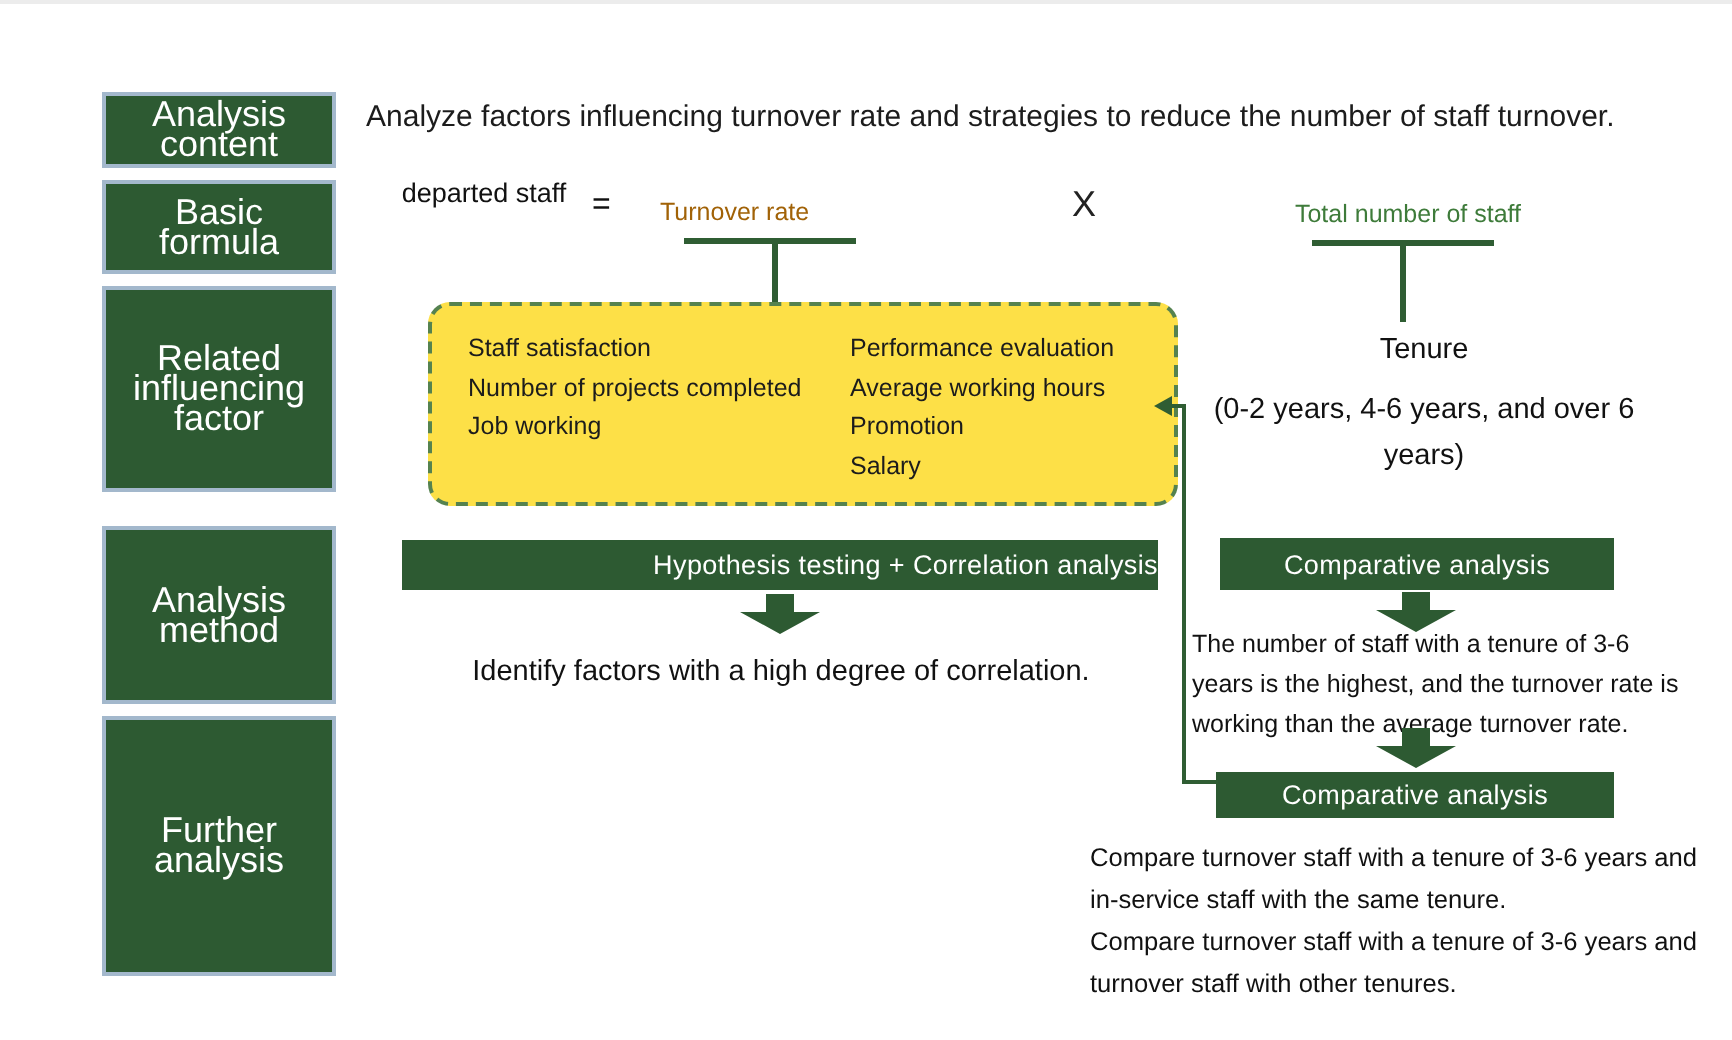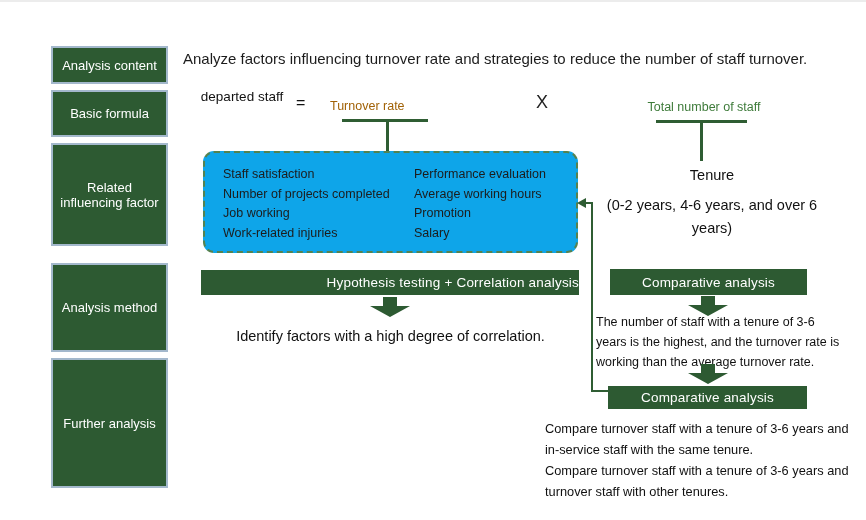--- a/index.html
+++ b/index.html
@@ -6,21 +6,21 @@
   .page{
     position:relative;width:866px;height:520px;background:#ffffff;overflow:hidden;
     font-family:"Liberation Sans","DejaVu Sans",sans-serif;color:#1f1f1f;
   }
   .top-rule{position:absolute;left:0;top:0;width:866px;height:2px;background:#ececec;}
 
   
   .side-box{
     position:absolute;left:51px;width:117px;background:#2d5a32;border:2px solid #a3b8cc;
     color:#fff;display:flex;align-items:center;justify-content:center;text-align:center;
-    font-size:13px;line-height:15px;box-sizing:border-box;padding:0 6px;
+    font-size:18px;line-height:15px;box-sizing:border-box;padding:0 6px;
   }
   .sb1{top:46px;height:38px;}
   .sb2{top:90px;height:47px;}
   .sb3{top:143px;height:103px;}
   .sb4{top:263px;height:89px;}
   .sb5{top:358px;height:130px;}
 
   .title{position:absolute;left:183px;top:50px;width:680px;font-size:15px;color:#1c1c1c;}
 
   
@@ -32,22 +32,22 @@
 
   .hline{position:absolute;background:#2f5d33;height:3px;}
   .vline{position:absolute;background:#2f5d33;width:3px;}
   .rate-underline{left:342px;top:119px;width:86px;}
   .rate-tick{left:386px;top:119px;height:34px;}
   .total-underline{left:656px;top:120px;width:91px;}
   .total-tick{left:700px;top:120px;height:41px;}
 
   
   .factors-panel{
-    position:absolute;left:203px;top:151px;width:375px;height:102px;box-sizing:border-box;
-    background:#0ea5e9;border:2px dashed #55824f;border-radius:11px;
+    position:absolute;left:214px;top:151px;width:375px;height:102px;box-sizing:border-box;
+    background:#fde047;border:2px dashed #55824f;border-radius:11px;
     display:flex;padding:12px 0 0 18px;
   }
   .factors-col{font-size:12.5px;line-height:19.5px;color:#1c1c1c;}
   .factors-col.c1{width:191px;}
   .factors-col.c2{width:160px;}
 
   
   .tenure-title{position:absolute;left:597px;top:167px;width:230px;text-align:center;font-size:14.5px;color:#111;}
   .tenure-detail{position:absolute;left:587px;top:194px;width:250px;text-align:center;font-size:14.5px;line-height:23px;color:#111;}
 
@@ -115,21 +115,20 @@
   <div class="hline rate-underline"></div>
   <div class="vline rate-tick"></div>
   <div class="hline total-underline"></div>
   <div class="vline total-tick"></div>
 
   <div class="factors-panel">
     <div class="factors-col c1">
       <div>Staff satisfaction</div>
       <div>Number of projects completed</div>
       <div>Job working</div>
-      <div>Work-related injuries</div>
     </div>
     <div class="factors-col c2">
       <div>Performance evaluation</div>
       <div>Average working hours</div>
       <div>Promotion</div>
       <div>Salary</div>
     </div>
   </div>
 
   <div class="tenure-title">Tenure</div>

